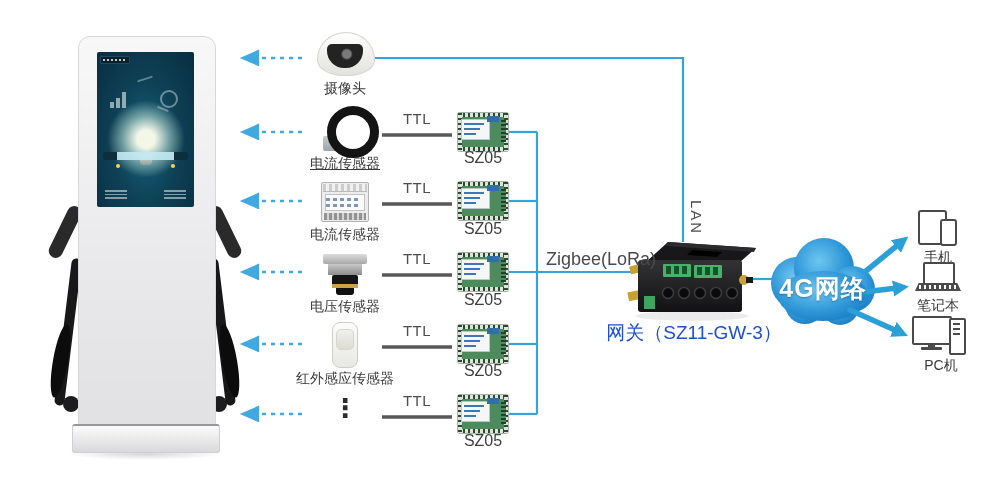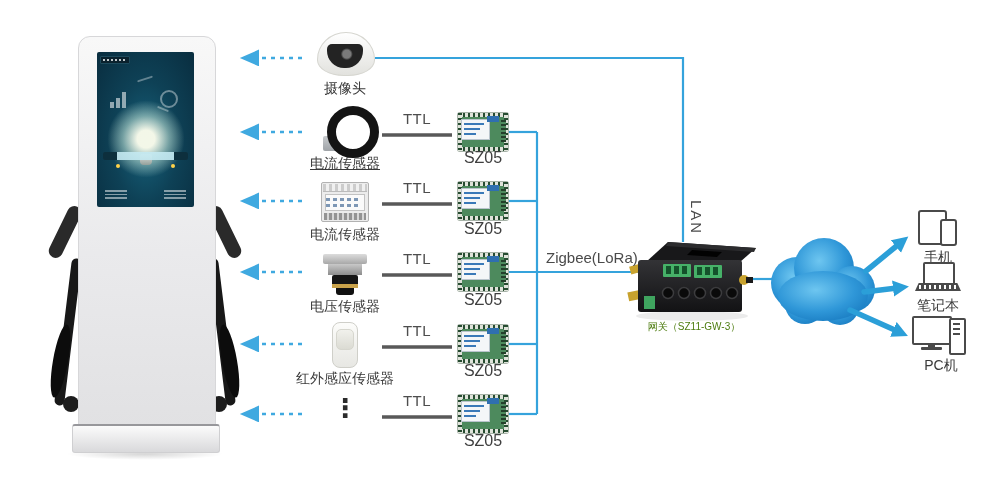--- a/index.html
+++ b/index.html
@@ -3,23 +3,23 @@
 <meta charset="utf-8">
 <style>
   html,body{margin:0;padding:0;background:#fff;}
   .canvas{position:relative;width:998px;height:492px;background:#ffffff;overflow:hidden;
           font-family:"Liberation Sans","DejaVu Sans",sans-serif;}
   .abs{position:absolute;}
   
   .lbl{position:absolute;transform:translateX(-50%);font-size:14px;color:#3a3a3a;white-space:nowrap;}
   .ttl-lbl{position:absolute;transform:translateX(-50%);font-size:15px;color:#4d4d4d;letter-spacing:.5px;}
   .mod-lbl{position:absolute;transform:translateX(-50%);font-size:16px;color:#3f3f3f;}
-  .zigbee-lbl{position:absolute;font-size:15px;color:#4a4a4a;}
+  .zigbee-lbl{position:absolute;font-size:18px;color:#4a4a4a;}
   .lan-lbl{position:absolute;font-size:15px;color:#4a4a4a;writing-mode:vertical-rl;letter-spacing:2px;}
-  .gw-lbl{position:absolute;transform:translateX(-50%);font-size:10px;color:#4d7c0f;white-space:nowrap;}
+  .gw-lbl{position:absolute;transform:translateX(-50%);font-size:19px;color:#1d4ed8;white-space:nowrap;}
   .cloud-lbl{position:absolute;transform:translateX(-50%);font-size:25px;font-weight:bold;color:#fff;
              letter-spacing:1px;text-shadow:0 1px 2px rgba(0,40,80,.35);}
   .dots{position:absolute;transform:translateX(-50%);font-size:26px;font-weight:bold;color:#2b2b2b;line-height:1.1;}
   
   .k-body{position:absolute;left:78px;top:36px;width:136px;height:392px;border-radius:12px 12px 6px 6px;
           background:linear-gradient(180deg,#f8f8f8,#eaeaec 55%,#e1e1e3);border:1px solid #d7d7d9;}
   .k-screen{position:absolute;left:18px;top:15px;width:97px;height:155px;border-radius:2px;overflow:hidden;
             background:radial-gradient(ellipse at 50% 58%,#17637d 0%,#0e4156 48%,#092d3f 100%);}
   .k-badge{position:absolute;left:3px;top:4px;width:30px;height:8px;background:#0a212d;border-radius:1px;
            box-shadow:inset 0 0 0 1px #1d4a5c;
@@ -331,20 +331,21 @@
         <i style="top:13px;width:12px;"></i>
       </div>
     <div class="chip"></div>
     <div class="ant"></div>
   </div>
   <div class="mod-lbl" style="left:483px;top:432px;">SZ05</div>
 
   <div class="zigbee-lbl" style="left:546px;top:249px;">Zigbee(LoRa)</div>
   <div class="lan-lbl" style="left:688px;top:200px;">LAN</div>
   <div class="gw-lbl" style="left:694px;top:320px;">网关（SZ11-GW-3）</div>
+  <div class="cloud-lbl" style="left:823px;top:272px;">4G网络</div>
 
   <div class="dev" style="left:917px;top:208px;width:42px;height:38px;">
     <div class="tab"></div>
     <div class="ph"></div>
   </div>
   <div class="lbl" style="left:938px;top:249px;">手机</div>
 
   <div class="dev" style="left:915px;top:262px;width:46px;height:30px;">
     <div class="lap-scr"></div>
     <div class="lap-kb">

